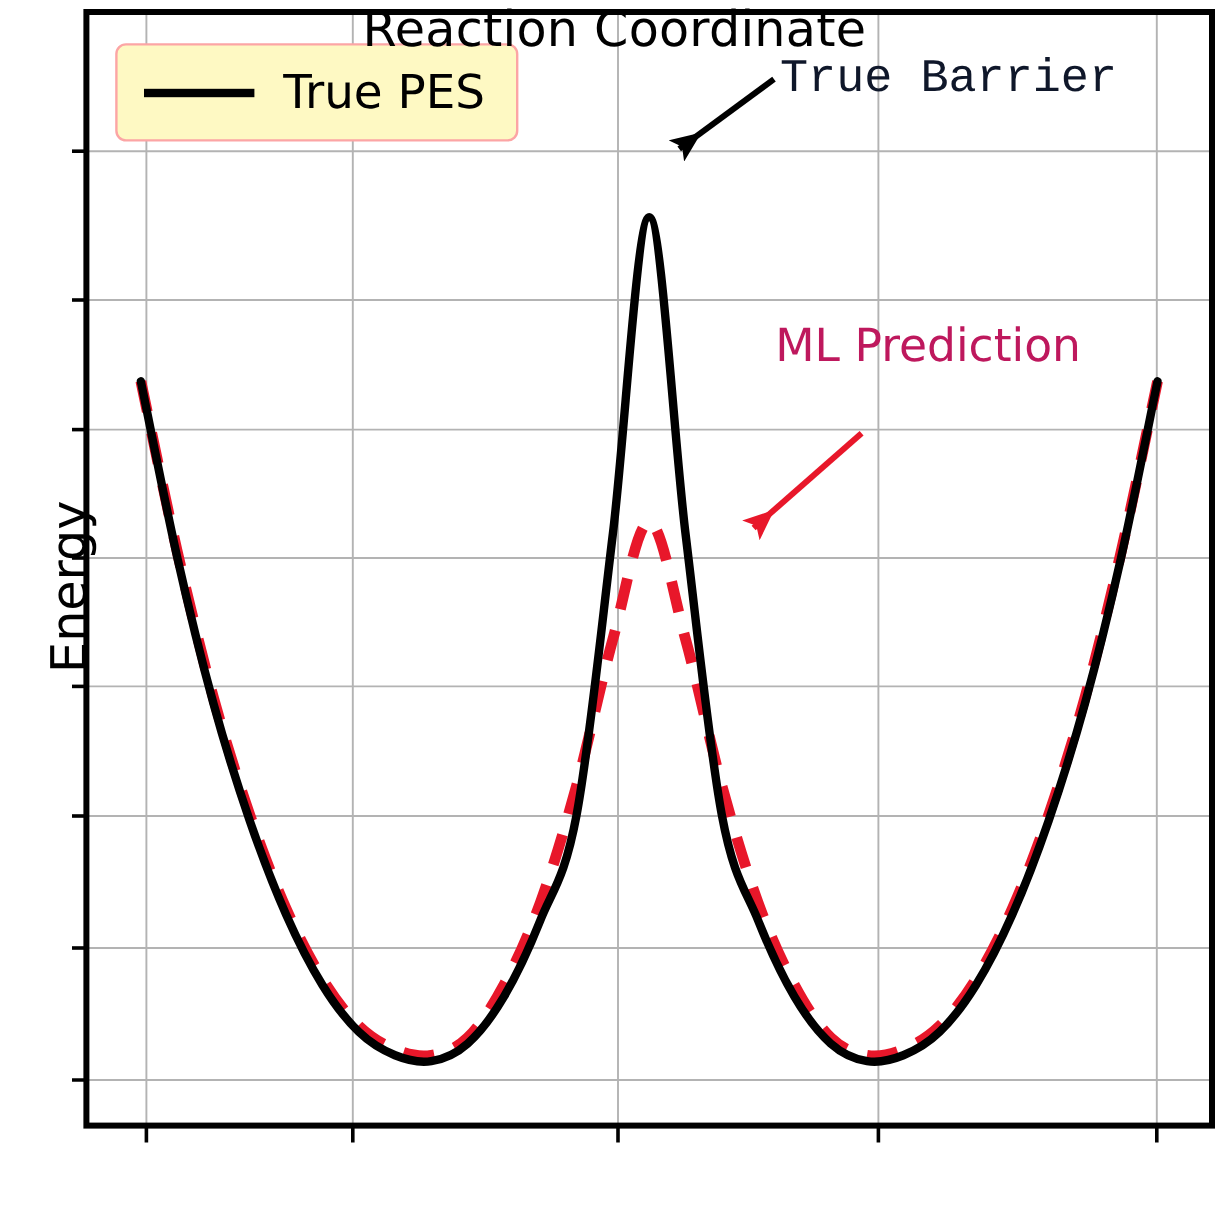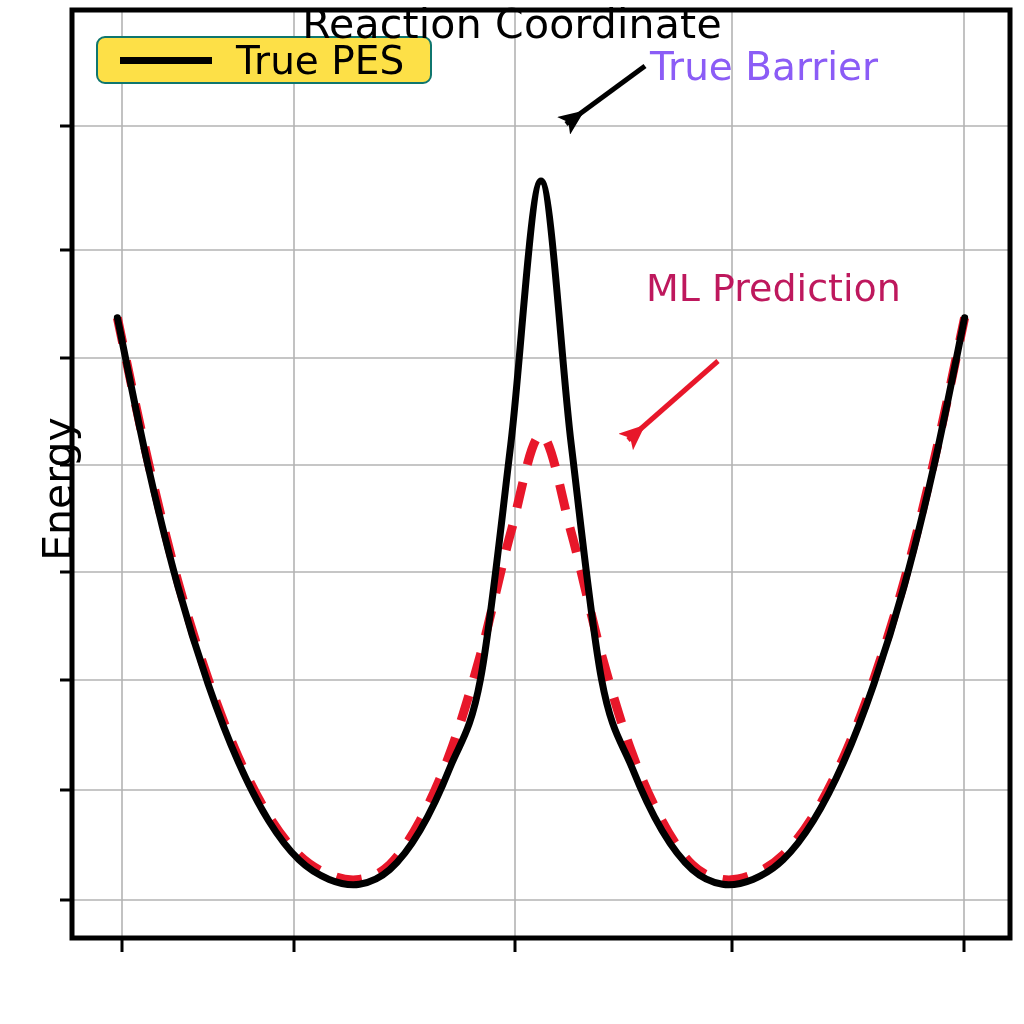--- a/index.html
+++ b/index.html
@@ -47,38 +47,39 @@
   }
   .annot {
     position: absolute;
     font-family: "DejaVu Sans", "Liberation Sans", sans-serif;
     white-space: nowrap;
   }
   #annot-true-barrier {
     left: 650px;
     top: 44px;
     font-size: 39px;
-    color: #8b5cf6;
+    color: #0f172a;
+    font-family: Liberation Mono, monospace;
   }
   #annot-ml {
     left: 646px;
     top: 266px;
     font-size: 38px;
     color: #be185d;
     line-height: 1.17;
   }
   #annot-ml div { display: block; }
   #legend-box {
     position: absolute;
     left: 96px;
     top: 36px;
     width: 336px;
-    height: 48px;
-    background: #fde047;
-    border: 2px solid #0f766e;
+    height: 82px;
+    background: #fef9c3;
+    border: 2px solid #fca5a5;
     border-radius: 9px;
     box-sizing: border-box;
   }
   #legend-row {
     position: absolute;
     left: 0; top: 0;
     width: 100%; height: 100%;
     display: flex;
     align-items: center;
   }

